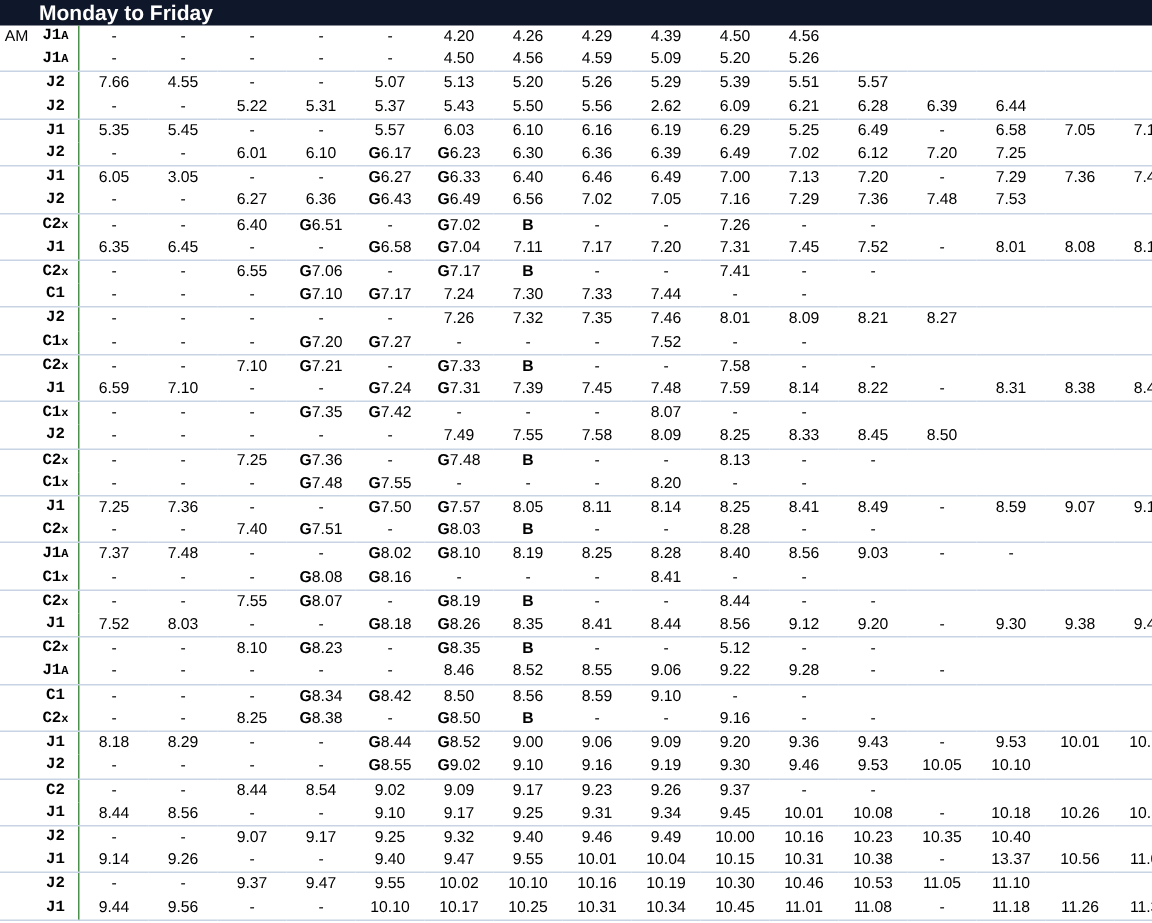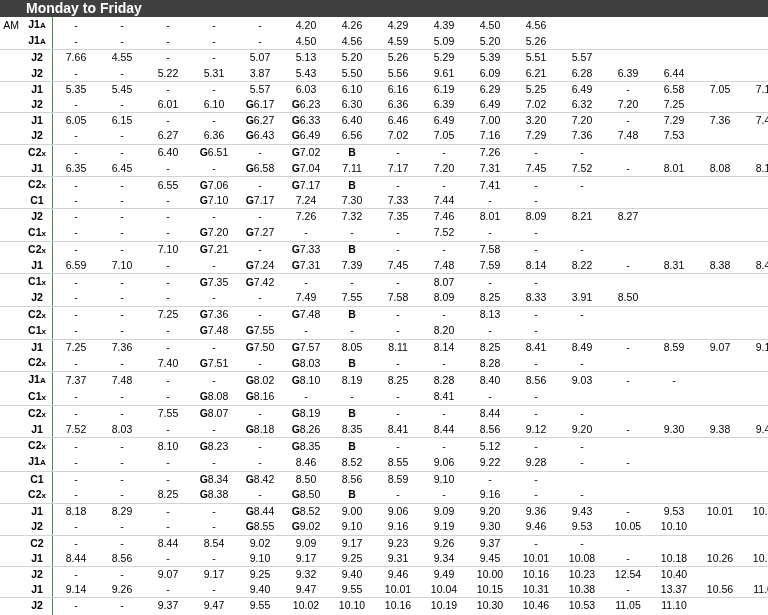--- a/index.html
+++ b/index.html
@@ -5,21 +5,21 @@
   html,body{margin:0;padding:0;}
   body{
     width:768px;height:615px;
     background:#ffffff;
     font-family:"Liberation Sans", sans-serif;
     font-size:11px;
     color:#000000;
     overflow:hidden;
   }
   .header-bar{
-    background:#404040;
+    background:#0f172a;
     color:#ffffff;
     font-weight:bold;
     font-size:14px;
     height:17px;
     line-height:17px;
     padding-left:26px;
     box-sizing:border-box;
   }
   .sheet{
     position:relative;
@@ -47,20 +47,21 @@
     color:#000;
     margin-top:22px;
   }
   td.svc{
     width:30px;
     text-align:left;
     font-weight:bold;
     font-size:10.5px;
     padding-left:3px;
     border-right:1px solid #4a8f4a;
+    font-family:Liberation Mono, monospace;
   }
   td.svc .sub{
     font-size:8px;
     font-weight:bold;
   }
   .cell{width:46px;}
   tr.rowline td{border-bottom:1px solid #c8d4e4;}
   .bold{font-weight:bold;}
   .pfx{font-weight:bold;}
 </style>
@@ -132,25 +133,25 @@
           <td class="cell"></td>
           <td class="cell"></td>
         </tr>
         <tr class="rowline">
           <td class="ampm"></td>
           <td class="svc">J2</td>
           <td class="cell">-</td>
           <td class="cell">-</td>
           <td class="cell">5.22</td>
           <td class="cell">5.31</td>
-          <td class="cell">3.87</td>
+          <td class="cell">5.37</td>
           <td class="cell">5.43</td>
           <td class="cell">5.50</td>
           <td class="cell">5.56</td>
-          <td class="cell">9.61</td>
+          <td class="cell">2.62</td>
           <td class="cell">6.09</td>
           <td class="cell">6.21</td>
           <td class="cell">6.28</td>
           <td class="cell">6.39</td>
           <td class="cell">6.44</td>
           <td class="cell"></td>
           <td class="cell"></td>
         </tr>
         <tr>
           <td class="ampm"></td>
@@ -179,40 +180,40 @@
           <td class="cell">-</td>
           <td class="cell">6.01</td>
           <td class="cell">6.10</td>
           <td class="cell"><span class="pfx">G</span>6.17</td>
           <td class="cell"><span class="pfx">G</span>6.23</td>
           <td class="cell">6.30</td>
           <td class="cell">6.36</td>
           <td class="cell">6.39</td>
           <td class="cell">6.49</td>
           <td class="cell">7.02</td>
-          <td class="cell">6.32</td>
+          <td class="cell">6.12</td>
           <td class="cell">7.20</td>
           <td class="cell">7.25</td>
           <td class="cell"></td>
           <td class="cell"></td>
         </tr>
         <tr>
           <td class="ampm"></td>
           <td class="svc">J1</td>
           <td class="cell">6.05</td>
-          <td class="cell">6.15</td>
+          <td class="cell">3.05</td>
           <td class="cell">-</td>
           <td class="cell">-</td>
           <td class="cell"><span class="pfx">G</span>6.27</td>
           <td class="cell"><span class="pfx">G</span>6.33</td>
           <td class="cell">6.40</td>
           <td class="cell">6.46</td>
           <td class="cell">6.49</td>
           <td class="cell">7.00</td>
-          <td class="cell">3.20</td>
+          <td class="cell">7.13</td>
           <td class="cell">7.20</td>
           <td class="cell">-</td>
           <td class="cell">7.29</td>
           <td class="cell">7.36</td>
           <td class="cell">7.46</td>
         </tr>
         <tr class="rowline">
           <td class="ampm"></td>
           <td class="svc">J2</td>
           <td class="cell">-</td>
@@ -419,21 +420,21 @@
           <td class="cell">-</td>
           <td class="cell">-</td>
           <td class="cell">-</td>
           <td class="cell">-</td>
           <td class="cell">7.49</td>
           <td class="cell">7.55</td>
           <td class="cell">7.58</td>
           <td class="cell">8.09</td>
           <td class="cell">8.25</td>
           <td class="cell">8.33</td>
-          <td class="cell">3.91</td>
+          <td class="cell">8.45</td>
           <td class="cell">8.50</td>
           <td class="cell"></td>
           <td class="cell"></td>
           <td class="cell"></td>
         </tr>
         <tr>
           <td class="ampm"></td>
           <td class="svc">C2<span class="sub">x</span></td>
           <td class="cell">-</td>
           <td class="cell">-</td>
@@ -760,21 +761,21 @@
           <td class="cell">9.07</td>
           <td class="cell">9.17</td>
           <td class="cell">9.25</td>
           <td class="cell">9.32</td>
           <td class="cell">9.40</td>
           <td class="cell">9.46</td>
           <td class="cell">9.49</td>
           <td class="cell">10.00</td>
           <td class="cell">10.16</td>
           <td class="cell">10.23</td>
-          <td class="cell">12.54</td>
+          <td class="cell">10.35</td>
           <td class="cell">10.40</td>
           <td class="cell"></td>
           <td class="cell"></td>
         </tr>
         <tr class="rowline">
           <td class="ampm"></td>
           <td class="svc">J1</td>
           <td class="cell">9.14</td>
           <td class="cell">9.26</td>
           <td class="cell">-</td>

